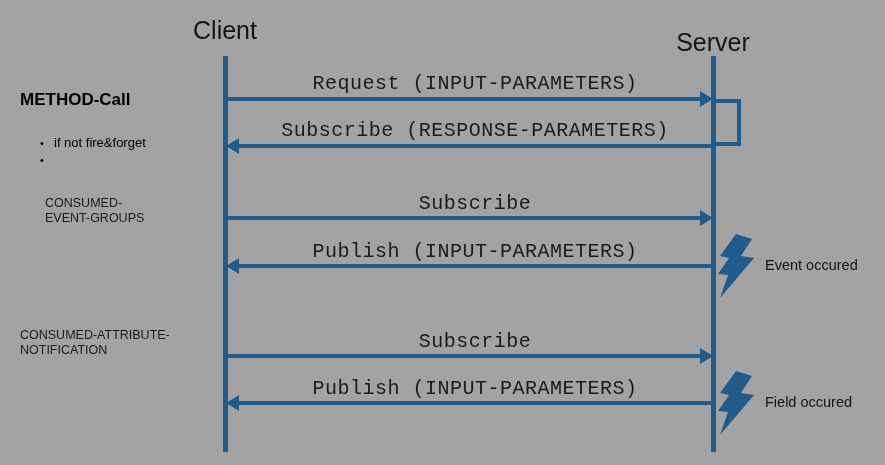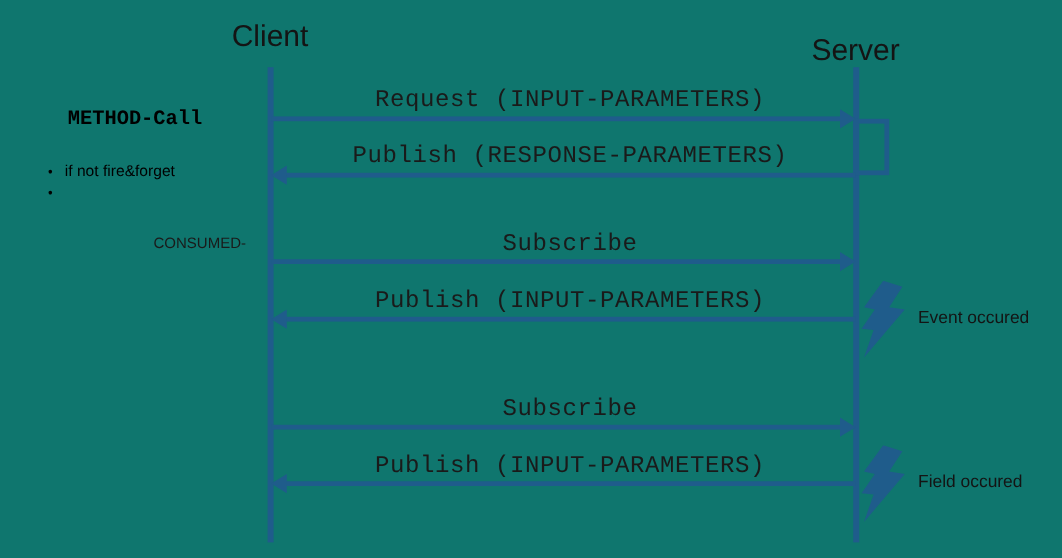--- a/index.html
+++ b/index.html
@@ -8,21 +8,21 @@
     background: #ffffff;
   }
   body {
     font-family: "Liberation Sans", sans-serif;
     color: #000000;
   }
   #canvas {
     position: relative;
     width: 885px;
     height: 465px;
-    background: #0f766e;
+    background: #a3a3a3;
     overflow: hidden;
   }
 
   
   .participant {
     position: absolute;
     font-family: "Liberation Sans", sans-serif;
     font-size: 25px;
     color: #141414;
     text-align: center;
@@ -69,33 +69,33 @@
     font-size: 20px;
     color: #1a1a1a;
     text-align: center;
     white-space: nowrap;
     letter-spacing: 0.5px;
   }
 
   
   .left-title {
     position: absolute;
-    font-family: Liberation Mono, monospace;
+    font-family: Liberation Sans, sans-serif;
     font-weight: bold;
     font-size: 17px;
     color: #000000;
-    text-align: center;
+    text-align: left;
     white-space: nowrap;
   }
   .left-sub {
     position: absolute;
     font-family: "Liberation Sans", sans-serif;
     font-size: 12.5px;
     color: #1a1a1a;
-    text-align: right;
+    text-align: left;
     line-height: 15px;
   }
 
   
   .bullets {
     position: absolute;
     font-family: "Liberation Sans", sans-serif;
     font-size: 13px;
     color: #000000;
     line-height: 17px;
@@ -153,42 +153,47 @@
       <span class="dot">•</span>
     </div>
   </div>
 
   <div class="activation" style="left: 711px; top: 99px; width: 30px; height: 47px;"></div>
 
   <div class="msg-label" style="left: 240px; top: 72px; width: 470px;">Request (INPUT-PARAMETERS)</div>
   <div class="msg" style="left: 226px; top: 97px; width: 478px;"></div>
   <div class="arrowhead right" style="left: 700px; top: 91px;"></div>
 
-  <div class="msg-label" style="left: 240px; top: 119px; width: 470px;">Publish (RESPONSE-PARAMETERS)</div>
+  <div class="msg-label" style="left: 240px; top: 119px; width: 470px;">Subscribe (RESPONSE-PARAMETERS)</div>
   <div class="msg" style="left: 235px; top: 144px; width: 478px;"></div>
   <div class="arrowhead left" style="left: 226px; top: 138px;"></div>
 
   <div class="left-sub" style="left: 45px; top: 196px; width: 160px;">
     <div>CONSUMED-</div>
+    <div>EVENT-GROUPS</div>
   </div>
 
 
   <div class="msg-label" style="left: 240px; top: 192px; width: 470px;">Subscribe</div>
   <div class="msg" style="left: 226px; top: 216px; width: 478px;"></div>
   <div class="arrowhead right" style="left: 700px; top: 210px;"></div>
 
   <div class="msg-label" style="left: 240px; top: 240px; width: 470px;">Publish (INPUT-PARAMETERS)</div>
   <div class="msg" style="left: 235px; top: 264px; width: 478px;"></div>
   <div class="arrowhead left" style="left: 226px; top: 258px;"></div>
 
   <svg class="bolt" style="left: 714px; top: 234px;" width="46" height="64" viewBox="0 0 46 64">
     <polygon points="22,0 6,22 15,24 4,40 14,41 6,64 40,24 27,22 38,5" fill="#1F5C8B"></polygon>
   </svg>
   <div class="note-text" style="left: 765px; top: 257px;">Event occured</div>
 
+  <div class="left-sub" style="left: 20px; top: 328px; width: 190px;">
+    <div>CONSUMED-ATTRIBUTE-</div>
+    <div>NOTIFICATION</div>
+  </div>
 
 
   <div class="msg-label" style="left: 240px; top: 330px; width: 470px;">Subscribe</div>
   <div class="msg" style="left: 226px; top: 354px; width: 478px;"></div>
   <div class="arrowhead right" style="left: 700px; top: 348px;"></div>
 
   <div class="msg-label" style="left: 240px; top: 377px; width: 470px;">Publish (INPUT-PARAMETERS)</div>
   <div class="msg" style="left: 235px; top: 401px; width: 478px;"></div>
   <div class="arrowhead left" style="left: 226px; top: 395px;"></div>
 

